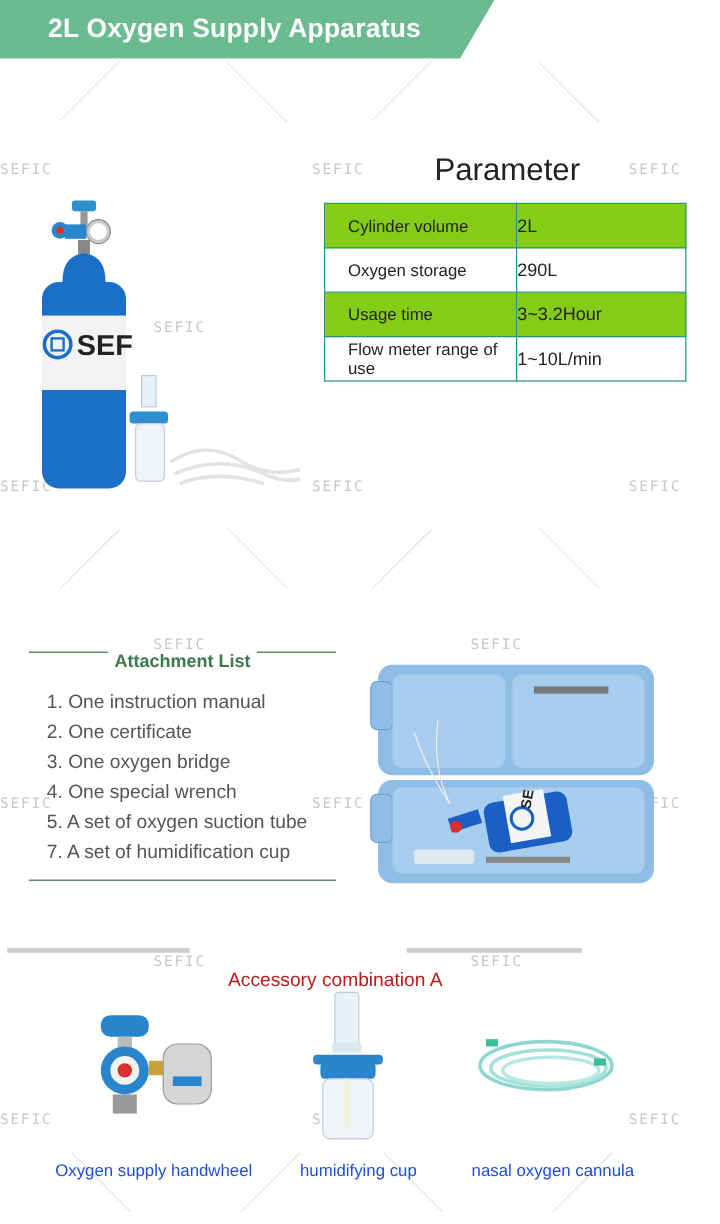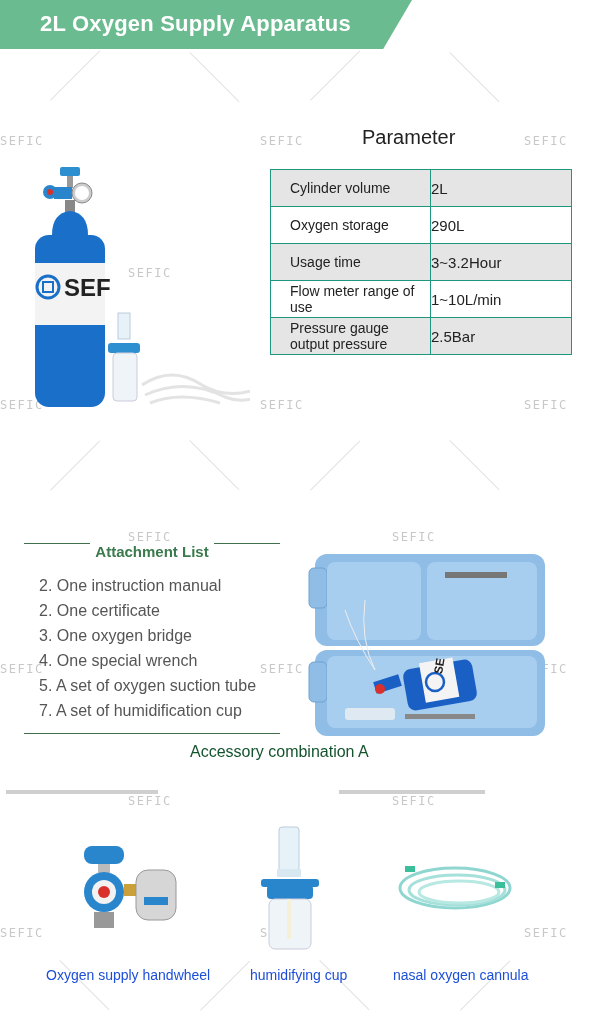--- a/index.html
+++ b/index.html
@@ -1,34 +1,34 @@
 <!DOCTYPE html>
 <html><head>
 <meta charset="utf-8">
 <style>
   html,body{margin:0;padding:0;background:#fff;}
   body{width:600px;height:1020px;position:relative;overflow:hidden;font-family:"Liberation Sans",sans-serif;}
   .banner{position:absolute;left:0;top:0;width:412px;height:49px;background:#6bbb90;clip-path:polygon(0 0,100% 0,93% 100%,0 100%);}
   .banner-title{position:absolute;left:40px;top:11px;color:#fff;font-weight:bold;font-size:22px;letter-spacing:0.2px;}
   .wm{position:absolute;color:#c8c8c8;font-size:12px;letter-spacing:1.5px;font-family:"DejaVu Sans Mono",monospace;}
   .diag{position:absolute;height:1px;background:#e2e2e2;transform-origin:0 0;}
-  .param-title{position:absolute;left:362px;top:126px;font-size:20px;color:#222;}
+  .param-title{position:absolute;left:362px;top:126px;font-size:26px;color:#222;}
   table.params{position:absolute;left:270px;top:169px;width:302px;border-collapse:collapse;}
   table.params td{border:1.5px solid #1e9680;height:36px;font-size:14px;color:#222;padding:0;}
   table.params td.k{width:140px;padding-left:19px;line-height:16px;}
   table.params td.v{font-size:15px;}
-  table.params tr.shade td{background:#e5e5e5;}
+  table.params tr.shade td{background:#84cc16;}
   .att-title-wrap{position:absolute;left:24px;top:543px;width:256px;height:20px;display:flex;align-items:flex-start;}
   .att-line{flex:1;height:1px;background:#3f6f4b;}
   .att-title{color:#3b7a4c;font-weight:bold;font-size:15px;padding:0 5px;}
   .att-list{position:absolute;left:39px;top:577px;margin:0;padding:0;list-style:none;}
   .att-list li{font-size:16px;color:#555;height:25px;line-height:18px;}
   .att-bottom{position:absolute;left:24px;top:733px;width:256px;height:1px;background:#3f6f4b;}
   .acc-line{position:absolute;top:790px;height:4px;background:#cfcfcf;}
-  .acc-title{position:absolute;left:190px;top:743px;color:#14532d;font-size:16px;}
+  .acc-title{position:absolute;left:190px;top:809px;color:#b91c1c;font-size:16px;}
   .cap{position:absolute;top:967px;font-size:14px;color:#1d4ed8;}
 </style>
 </head>
 <body>
 
 <div class="banner"></div>
 <div class="banner-title">2L Oxygen Supply Apparatus</div>
 
 <div class="diag" style="left:190px;top:52px;width:70px;transform:rotate(45deg)"></div>
 <div class="diag" style="left:50px;top:100px;width:70px;transform:rotate(-45deg)"></div>
@@ -95,34 +95,30 @@
         <td class="v">290L</td>
       </tr>
   <tr class="shade">
         <td class="k">Usage time</td>
         <td class="v">3~3.2Hour</td>
       </tr>
   <tr>
         <td class="k">Flow meter range of use</td>
         <td class="v">1~10L/min</td>
       </tr>
-  <tr class="shade">
-        <td class="k">Pressure gauge output pressure</td>
-        <td class="v">2.5Bar</td>
-      </tr>
 </tbody>
   </table>
 
 <div class="att-title-wrap">
   <div class="att-line"></div>
   <div class="att-title">Attachment List</div>
   <div class="att-line"></div>
 </div>
 <ul class="att-list">
-  <li>2. One instruction manual</li>
+  <li>1. One instruction manual</li>
   <li>2. One certificate</li>
   <li>3. One oxygen bridge</li>
   <li>4. One special wrench</li>
   <li>5. A set of oxygen suction tube</li>
   <li>7. A set of humidification cup</li>
 </ul>
 <div class="att-bottom"></div>
 
 <svg style="position:absolute;left:305px;top:550px" width="240" height="190">
   <rect x="10" y="4" width="230" height="92" rx="12" fill="#8fbde6"></rect>

